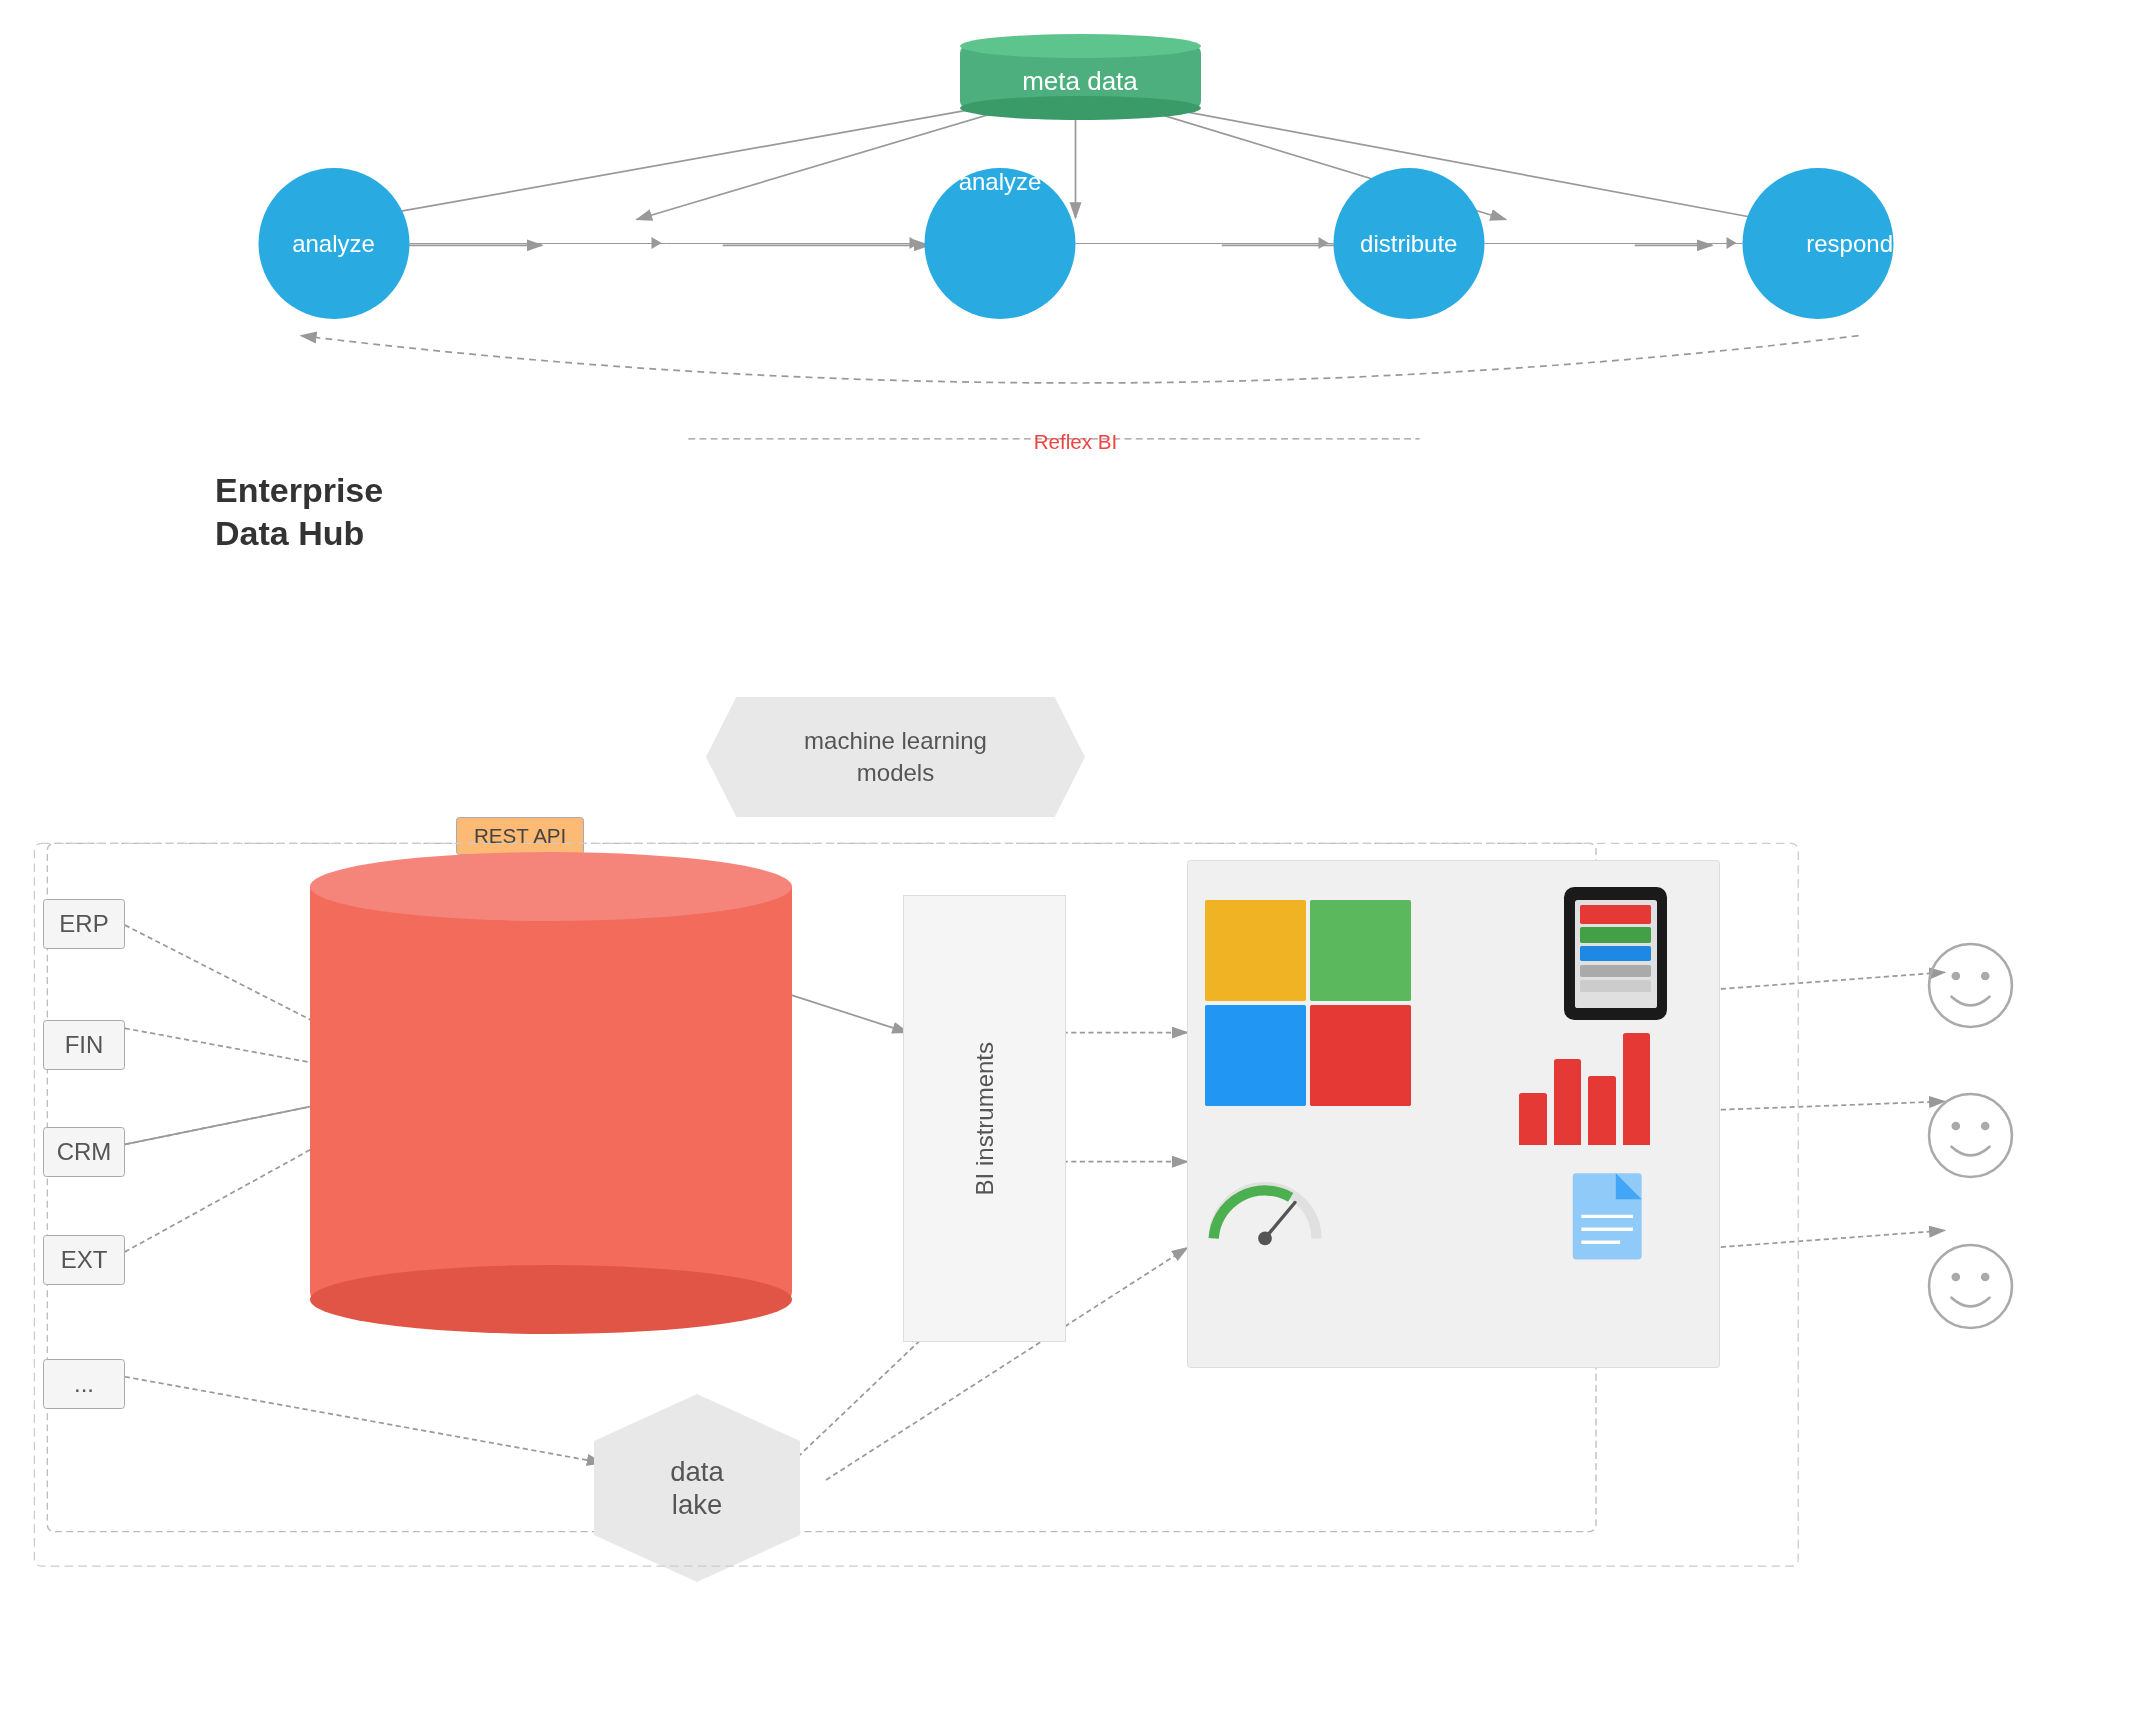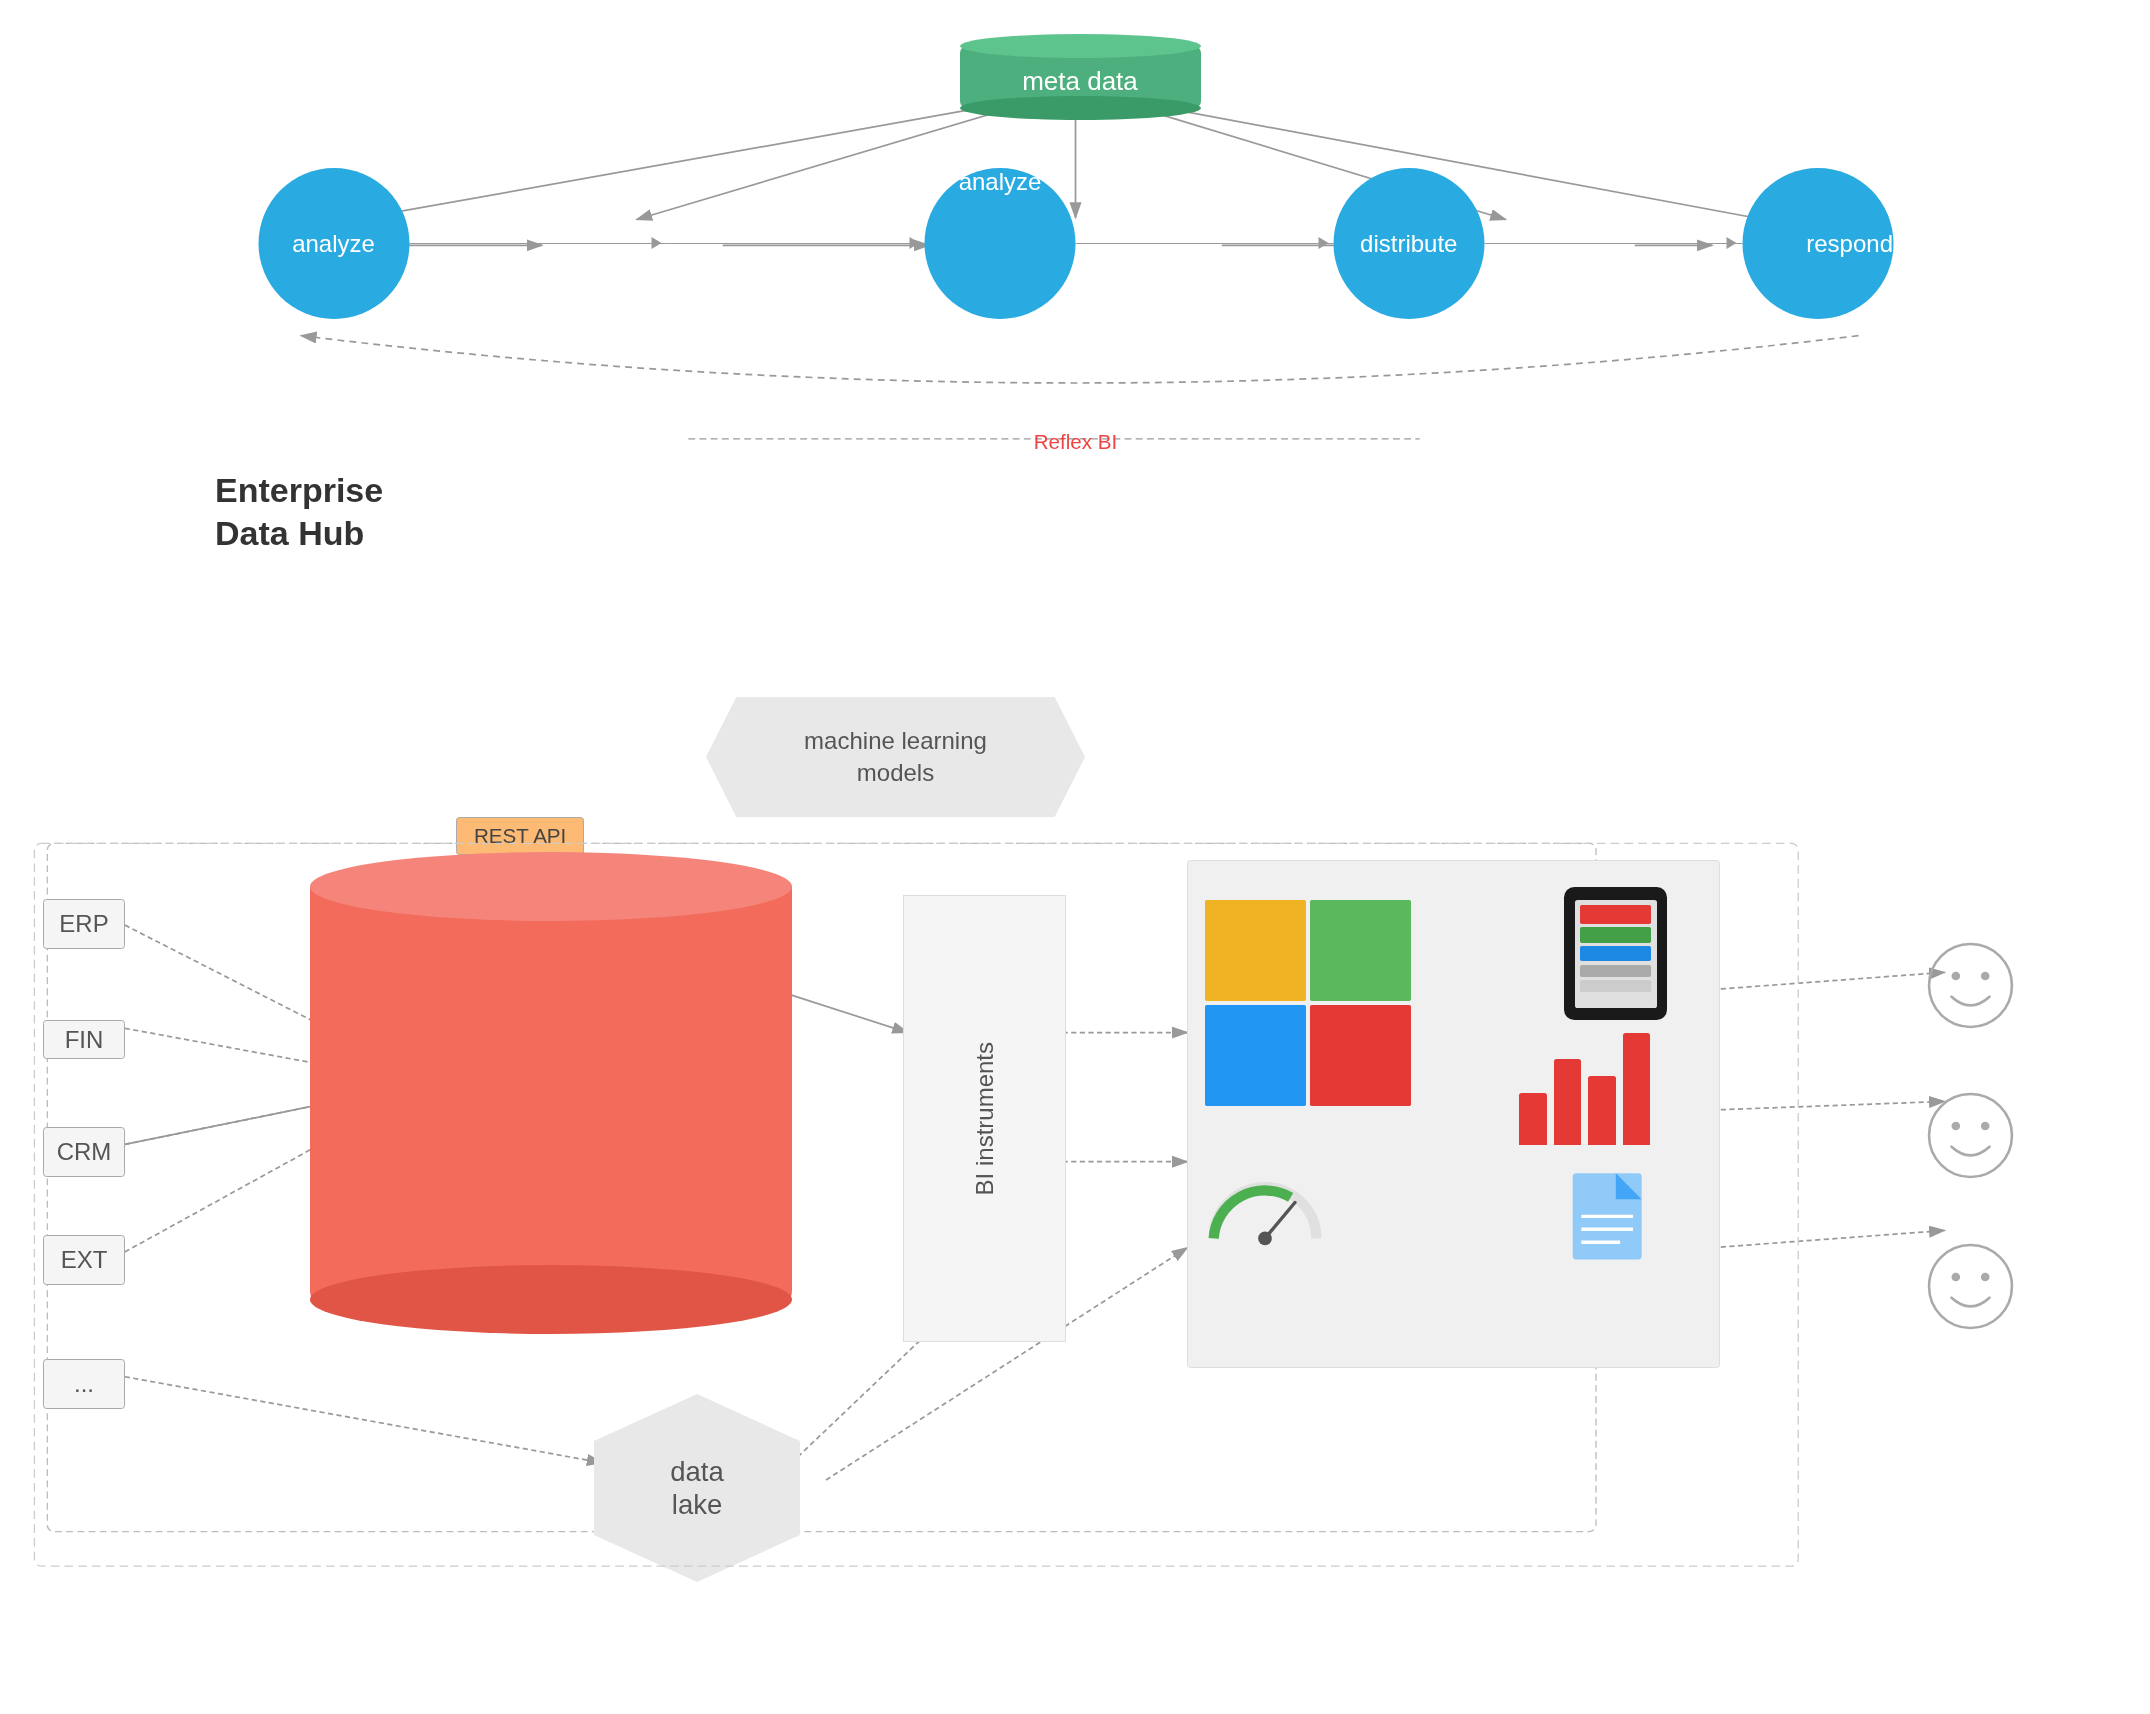--- a/index.html
+++ b/index.html
@@ -161,21 +161,21 @@
   <div style="position:absolute;top:697px;left:706px;width:379px;height:120px;">
     <div style="width:100%;height:100%;background:#e8e8e8;clip-path:polygon(8% 0%, 92% 0%, 100% 50%, 92% 100%, 8% 100%, 0% 50%);display:flex;align-items:center;justify-content:center;">
       <span style="font-size:24px;color:#555;text-align:center;line-height:1.35;">machine learning<br>models</span>
     </div>
   </div>
 
   <div style="position:absolute;top:899px;left:43px;width:82px;height:50px;background:#f5f5f5;border:1.7px solid #aaa;border-radius:3.4px;display:flex;align-items:center;justify-content:center;">
     <span style="font-size:24px;color:#555;font-weight:500;">ERP</span>
   </div>
 
-  <div style="position:absolute;top:1020px;left:43px;width:82px;height:39px;background:#f5f5f5;border:1.7px solid #aaa;border-radius:3.4px;display:flex;align-items:center;justify-content:center;">
+  <div style="position:absolute;top:1020px;left:43px;width:82px;height:50px;background:#f5f5f5;border:1.7px solid #aaa;border-radius:3.4px;display:flex;align-items:center;justify-content:center;">
     <span style="font-size:24px;color:#555;font-weight:500;">FIN</span>
   </div>
 
   <div style="position:absolute;top:1127px;left:43px;width:82px;height:50px;background:#f5f5f5;border:1.7px solid #aaa;border-radius:3.4px;display:flex;align-items:center;justify-content:center;">
     <span style="font-size:24px;color:#555;font-weight:500;">CRM</span>
   </div>
 
   <div style="position:absolute;top:1235px;left:43px;width:82px;height:50px;background:#f5f5f5;border:1.7px solid #aaa;border-radius:3.4px;display:flex;align-items:center;justify-content:center;">
     <span style="font-size:24px;color:#555;font-weight:500;">EXT</span>
   </div>

